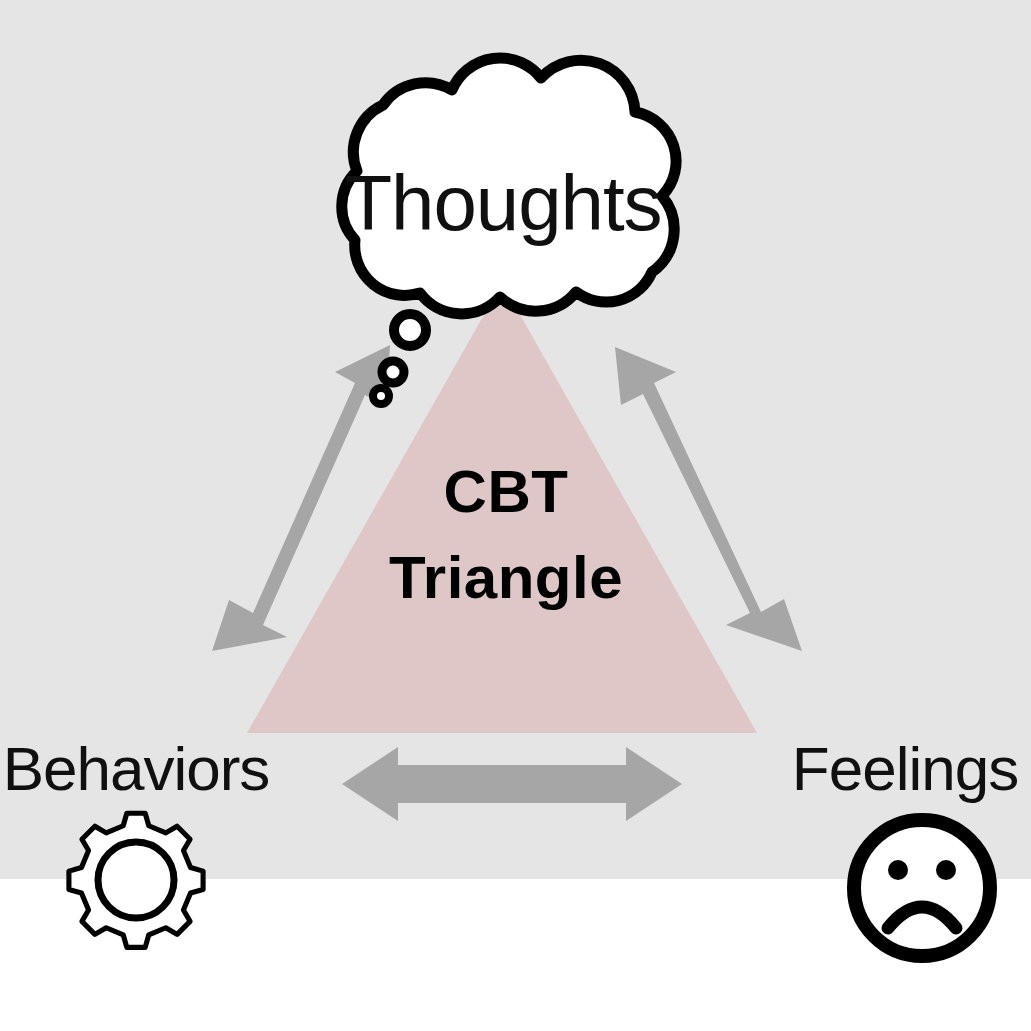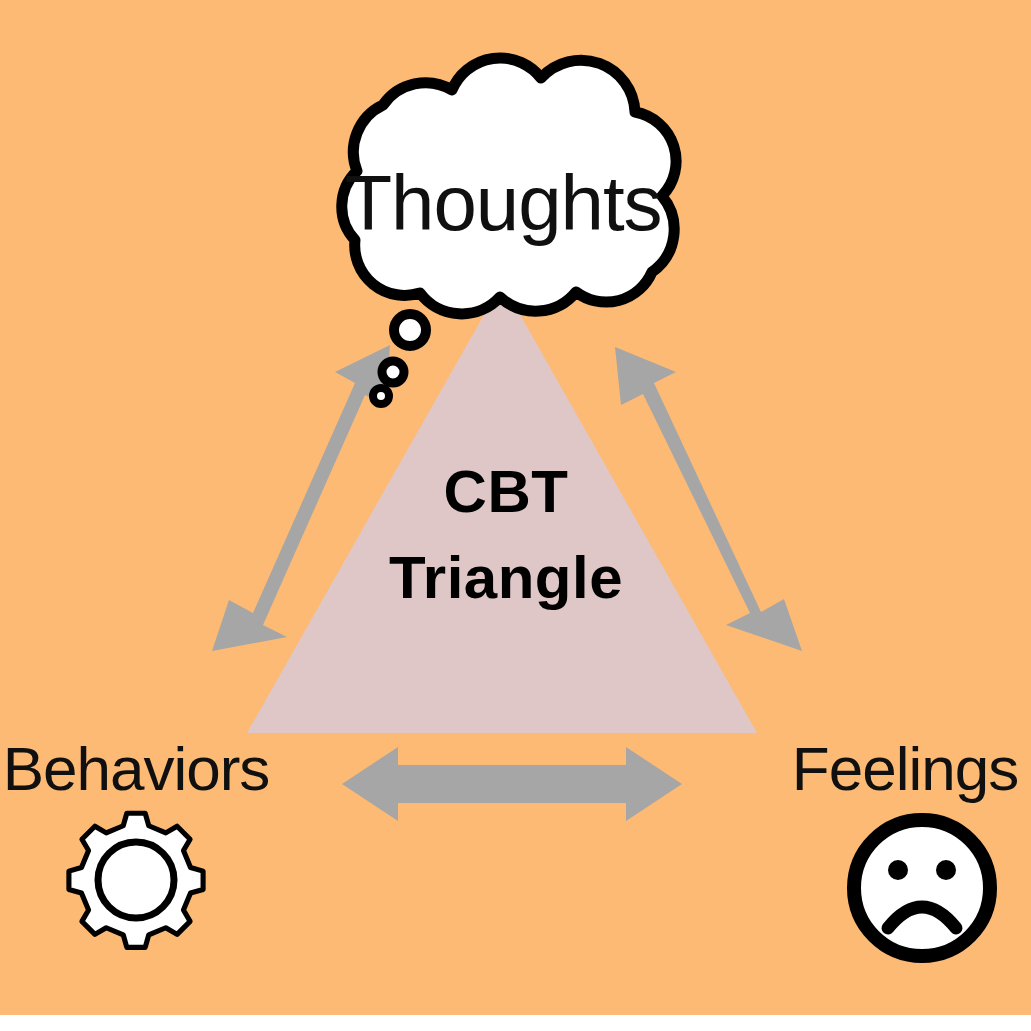--- a/index.html
+++ b/index.html
@@ -9,22 +9,22 @@
   }
   body {
     width: 1031px;
     height: 1031px;
     overflow: hidden;
     font-family: "Liberation Sans", sans-serif;
   }
   #diagram-root {
     position: relative;
     width: 1031px;
-    height: 1015px;
-    background: #fdba74;
+    height: 879px;
+    background: #e5e5e5;
   }
   svg.canvas {
     display: block;
     width: 1031px;
     height: 1031px;
   }
   .label-thoughts {
     font-family: "Liberation Sans", sans-serif;
     font-weight: 400;
     font-size: 78px;

